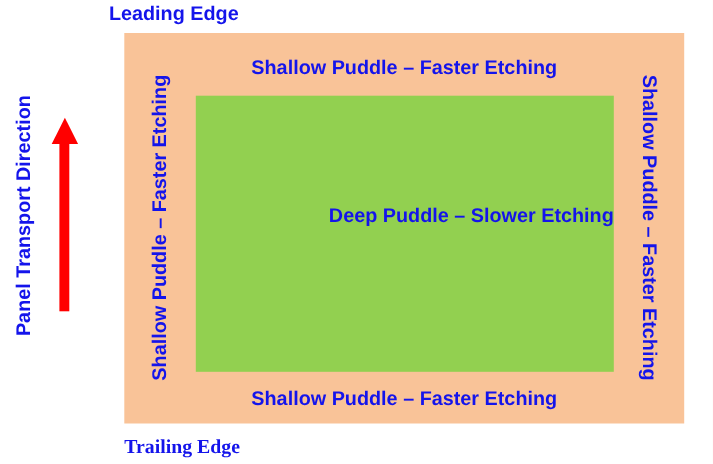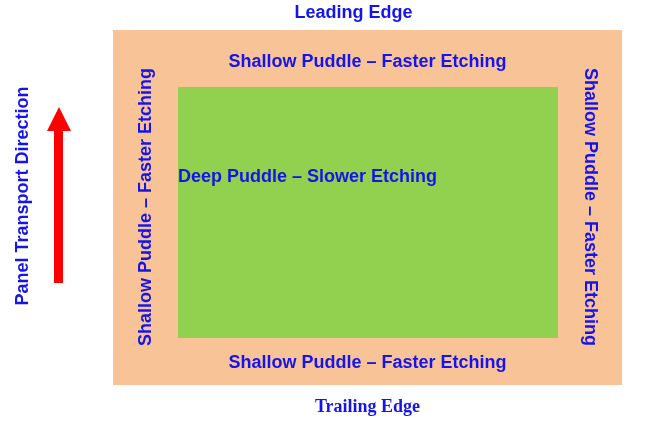--- a/index.html
+++ b/index.html
@@ -13,21 +13,21 @@
     height: 422px;
     background: var(--background, #ffffff);
     overflow: hidden;
   }
   .lbl {
     color: var(--label-text, #1414eb);
     font-weight: bold;
     font-size: 18px;
     line-height: 21px;
   }
-  .title { position: absolute; text-align: center; }
+  .title { position: absolute; }
   .title-leading { left: 99px; top: 2px; width: 509px; }
   .title-trailing { left: 113px; top: 396px; width: 509px; font-family: Liberation Serif, serif; }
 
   .panel {
     position: absolute;
     left: 113px; top: 30px;
     width: 509px; height: 355px;
     background: var(--panel-fill, #f9c398);
   }
   .band { position: absolute; left: 0; width: 100%; text-align: center; }
@@ -48,23 +48,23 @@
   }
 
   .puddle {
     position: absolute;
     left: 65px; top: 57px;
     width: 380px; height: 251px;
     background: var(--puddle-fill, #92d050);
   }
   .deep-label {
     position: absolute;
-    left: 0; top: 79px;
+    left: 0; top: 99px;
     width: 100%;
-    text-align: left;
+    text-align: right;
   }
 
   .transport-label {
     position: absolute;
     left: 22px; top: 196px;
     transform: translate(-50%, -50%) rotate(-90deg);
     white-space: nowrap;
   }
 
   .arrow { position: absolute; left: 0; top: 0; }

